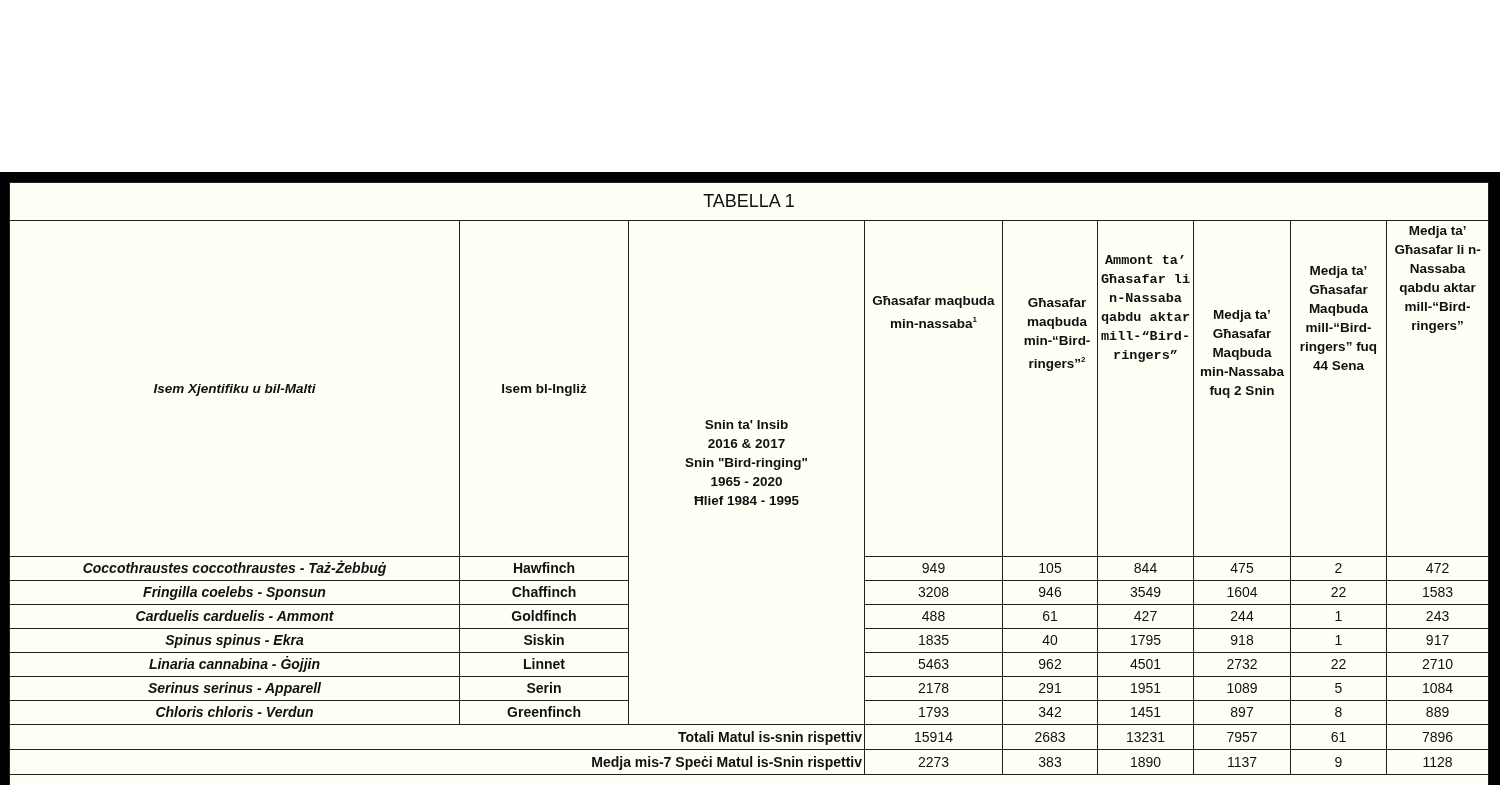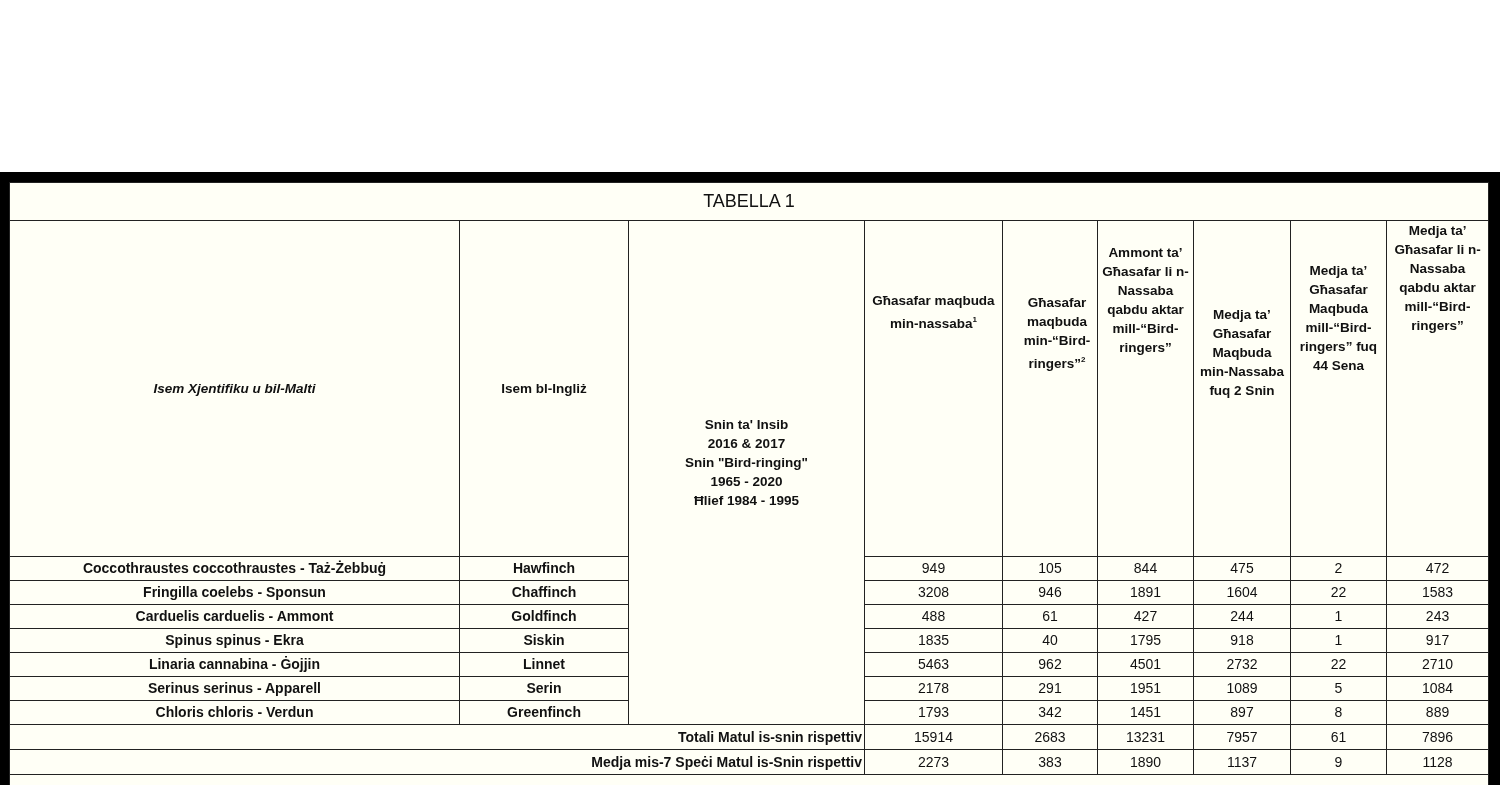--- a/index.html
+++ b/index.html
@@ -7,21 +7,21 @@
          font-family:"Liberation Sans", sans-serif; color:#111; }
   .frame { position:absolute; left:0; top:172px; width:1500px; height:640px; background:#000; }
   .inner { position:absolute; left:9px; top:182px; width:1480px; height:620px; background:#fffff6; }
   table.t { position:absolute; left:9px; top:182px; border-collapse:collapse; table-layout:fixed;
             width:1479px; font-size:14px; }
   table.t td { border:1px solid #222; padding:0; text-align:center; vertical-align:middle; line-height:19px; }
   .title-row td { height:37px; font-size:18px; }
   .hdr td { height:251px; font-weight:bold; font-size:13.5px; line-height:21px; }
   .hdr td.sci { font-style:italic; }
   .data td { height:23px; }
-  .data td.sci { font-weight:bold; }
+  .data td.sci { font-weight:bold; font-style:italic; }
   .data td.eng { font-weight:bold; }
   .b { font-weight:normal; }
   .totals td { height:24px; }
   .totals td.lbl { text-align:right; font-weight:bold; padding-right:2px; }
   .note td { text-align:left; padding:3px 4px 0 4px; vertical-align:top; font-size:14.3px; line-height:23px; height:80px; }
   sup { font-size:8px; }
   .years { line-height:24px; }
 </style>
 </head>
 <body>
@@ -56,42 +56,42 @@
       <div>1965 - 2020</div>
       <div>Ħlief 1984 - 1995</div>
       <div style="height:140px"></div>
     </td>
     <td style="vertical-align:top;padding-top:70px;padding-left:6px;padding-right:6px;">
       <span>Għasafar maqbuda min-nassaba</span><sup>1</sup>
     </td>
     <td style="vertical-align:top;padding-top:72px;padding-left:17px;padding-right:3px;">
       <span>Għasafar maqbuda min-“Bird-ringers”</span><sup>2</sup>
     </td>
-    <td style="vertical-align:top;padding-top:22px;padding-left:2px;padding-right:2px;">Ammont ta’ Għasafar li n-Nassaba qabdu aktar mill-“Bird-ringers”</td>
+    <td style="vertical-align:top;padding-top:30px;padding-left:2px;padding-right:2px;font-family:Liberation Mono, monospace;">Ammont ta’ Għasafar li n-Nassaba qabdu aktar mill-“Bird-ringers”</td>
     <td style="vertical-align:top;padding-top:84px;padding-left:3px;padding-right:3px;">Medja ta’ Għasafar Maqbuda min-Nassaba fuq 2 Snin</td>
     <td style="vertical-align:top;padding-top:40px;padding-left:2px;padding-right:2px;">Medja ta’ Għasafar Maqbuda mill-“Bird-ringers” fuq 44 Sena</td>
     <td style="vertical-align:top;padding-left:2px;padding-right:2px;">Medja ta’ Għasafar li n-Nassaba qabdu aktar mill-“Bird-ringers”</td>
   </tr>
 
   <tr class="data">
     <td class="sci">Coccothraustes coccothraustes - Taż-Żebbuġ</td>
     <td class="eng">Hawfinch</td>
     <td>949</td>
     <td>105</td>
     <td class="b">844</td>
     <td>475</td>
     <td>2</td>
     <td class="b">472</td>
   </tr>
   <tr class="data">
     <td class="sci">Fringilla coelebs - Sponsun</td>
     <td class="eng">Chaffinch</td>
     <td>3208</td>
     <td>946</td>
-    <td class="b">1891</td>
+    <td class="b">3549</td>
     <td>1604</td>
     <td>22</td>
     <td class="b">1583</td>
   </tr>
   <tr class="data">
     <td class="sci">Carduelis carduelis - Ammont</td>
     <td class="eng">Goldfinch</td>
     <td>488</td>
     <td>61</td>
     <td class="b">427</td>

